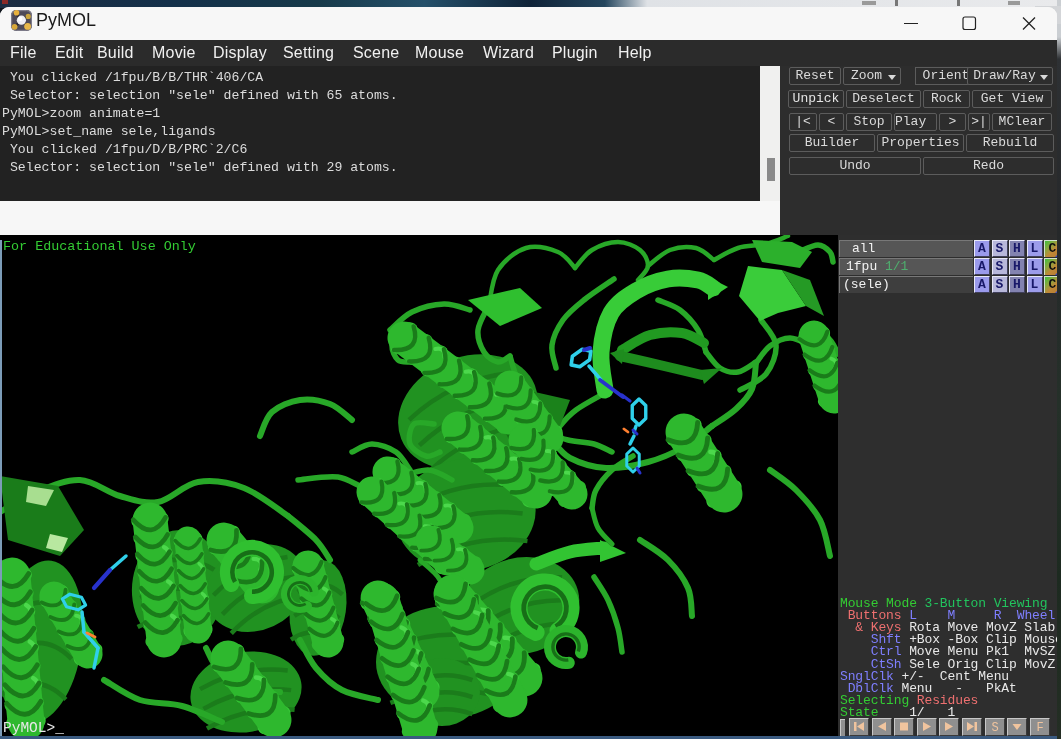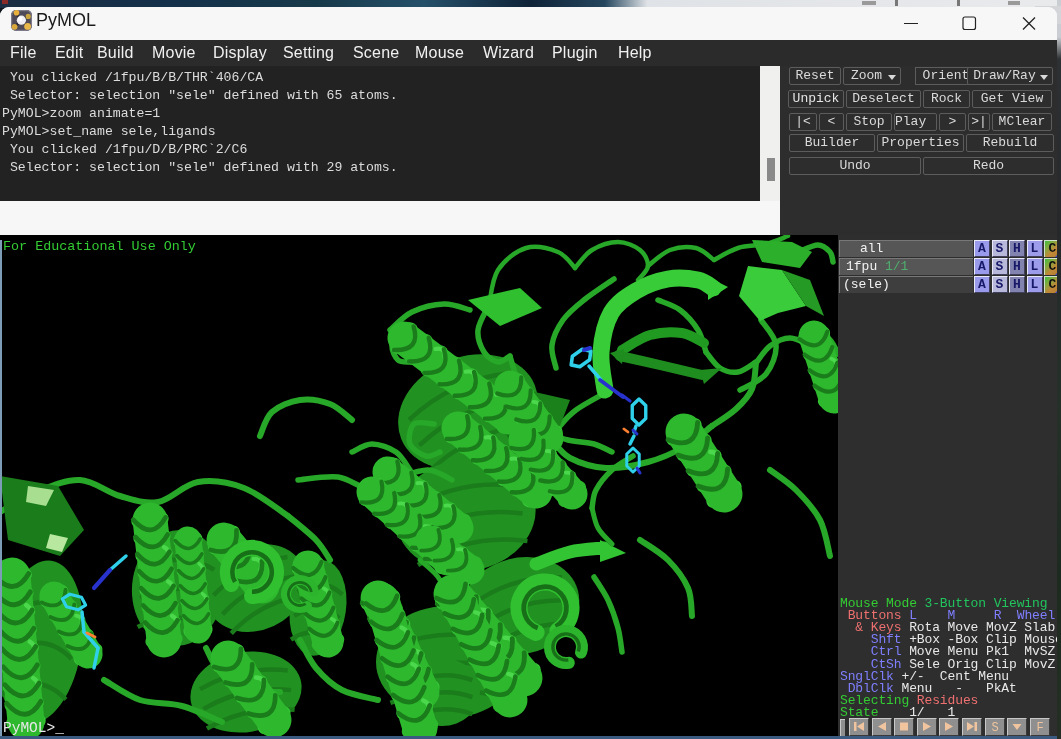--- a/index.html
+++ b/index.html
@@ -541,21 +541,21 @@
       </g>
       <line x1="82" y1="377" x2="84" y2="397" stroke="#2fd0ea" stroke-width="3.5" stroke-linecap="round"></line>
       <line x1="84" y1="397" x2="98" y2="413" stroke="#2fd0ea" stroke-width="3.5" stroke-linecap="round"></line>
       <line x1="98" y1="413" x2="94" y2="433" stroke="#2fd0ea" stroke-width="3.5" stroke-linecap="round"></line>
       <line x1="87" y1="398" x2="95" y2="402" stroke="#ff8030" stroke-width="2.8" stroke-linecap="round"></line>
     <text x="3" y="15" fill="#33cc33" font-family="Liberation Mono" font-size="13.4">For Educational Use Only</text>
     <text x="3" y="497" fill="#e8e8e8" font-family="Liberation Mono" font-size="14.5">PyMOL&gt;_</text>
   </svg>
 
   <div class="abs" style="left:838px;top:228px;width:219px;height:501px;background:#2e2e2e">
-      <div style="position:absolute;left:1px;top:5px;width:134px;height:17px;background:#565656;border-top:1px solid #787878;border-left:1px solid #787878;color:#f2f2f2;font-family:'Liberation Mono',monospace;font-size:13px;line-height:16px;padding-left:20px;white-space:pre">all</div>
+      <div style="position:absolute;left:1px;top:5px;width:134px;height:17px;background:#565656;border-top:1px solid #787878;border-left:1px solid #787878;color:#f2f2f2;font-family:'Liberation Mono',monospace;font-size:13px;line-height:16px;padding-left:12px;white-space:pre">all</div>
       <div style="position:absolute;left:136px;top:5px;width:16px;height:17px;background:#9a9aec;border-top:1px solid #e8e8f8;border-left:1px solid #e8e8f8;border-bottom:1px solid #40405a;border-right:1px solid #40405a;color:#181868;font-family:'Liberation Mono',monospace;font-size:13px;font-weight:bold;text-align:center;line-height:16px">A</div>
       <div style="position:absolute;left:153.5px;top:5px;width:16px;height:17px;background:#b8b8da;border-top:1px solid #e8e8f8;border-left:1px solid #e8e8f8;border-bottom:1px solid #40405a;border-right:1px solid #40405a;color:#181868;font-family:'Liberation Mono',monospace;font-size:13px;font-weight:bold;text-align:center;line-height:16px">S</div>
       <div style="position:absolute;left:171.0px;top:5px;width:16px;height:17px;background:#8383b0;border-top:1px solid #e8e8f8;border-left:1px solid #e8e8f8;border-bottom:1px solid #40405a;border-right:1px solid #40405a;color:#181868;font-family:'Liberation Mono',monospace;font-size:13px;font-weight:bold;text-align:center;line-height:16px">H</div>
       <div style="position:absolute;left:188.5px;top:5px;width:16px;height:17px;background:#9c9cea;border-top:1px solid #e8e8f8;border-left:1px solid #e8e8f8;border-bottom:1px solid #40405a;border-right:1px solid #40405a;color:#181868;font-family:'Liberation Mono',monospace;font-size:13px;font-weight:bold;text-align:center;line-height:16px">L</div>
       <div style="position:absolute;left:206.0px;top:5px;width:16px;height:17px;background:linear-gradient(135deg,#3fbf3f 0%,#85a83e 30%,#c08838 58%,#b87f34 88%,#a87428 100%);border-top:1px solid #d0e0d0;border-left:1px solid #d0e0d0;color:#101010;font-family:'Liberation Mono',monospace;font-size:13px;font-weight:bold;text-align:center;line-height:16px">C<div style="position:absolute;right:0;bottom:0;width:0;height:0;border-left:5px solid transparent;border-bottom:5px solid #3848c8"></div></div>
       <div style="position:absolute;left:1px;top:23px;width:134px;height:17px;background:#565656;border-top:1px solid #787878;border-left:1px solid #787878;color:#f2f2f2;font-family:'Liberation Mono',monospace;font-size:13px;line-height:16px;padding-left:6px;white-space:pre">1fpu<span style="color:#4fae6e"> 1/1</span></div>
       <div style="position:absolute;left:136px;top:23px;width:16px;height:17px;background:#9a9aec;border-top:1px solid #e8e8f8;border-left:1px solid #e8e8f8;border-bottom:1px solid #40405a;border-right:1px solid #40405a;color:#181868;font-family:'Liberation Mono',monospace;font-size:13px;font-weight:bold;text-align:center;line-height:16px">A</div>
       <div style="position:absolute;left:153.5px;top:23px;width:16px;height:17px;background:#b8b8da;border-top:1px solid #e8e8f8;border-left:1px solid #e8e8f8;border-bottom:1px solid #40405a;border-right:1px solid #40405a;color:#181868;font-family:'Liberation Mono',monospace;font-size:13px;font-weight:bold;text-align:center;line-height:16px">S</div>
       <div style="position:absolute;left:171.0px;top:23px;width:16px;height:17px;background:#8383b0;border-top:1px solid #e8e8f8;border-left:1px solid #e8e8f8;border-bottom:1px solid #40405a;border-right:1px solid #40405a;color:#181868;font-family:'Liberation Mono',monospace;font-size:13px;font-weight:bold;text-align:center;line-height:16px">H</div>
       <div style="position:absolute;left:188.5px;top:23px;width:16px;height:17px;background:#9c9cea;border-top:1px solid #e8e8f8;border-left:1px solid #e8e8f8;border-bottom:1px solid #40405a;border-right:1px solid #40405a;color:#181868;font-family:'Liberation Mono',monospace;font-size:13px;font-weight:bold;text-align:center;line-height:16px">L</div>

